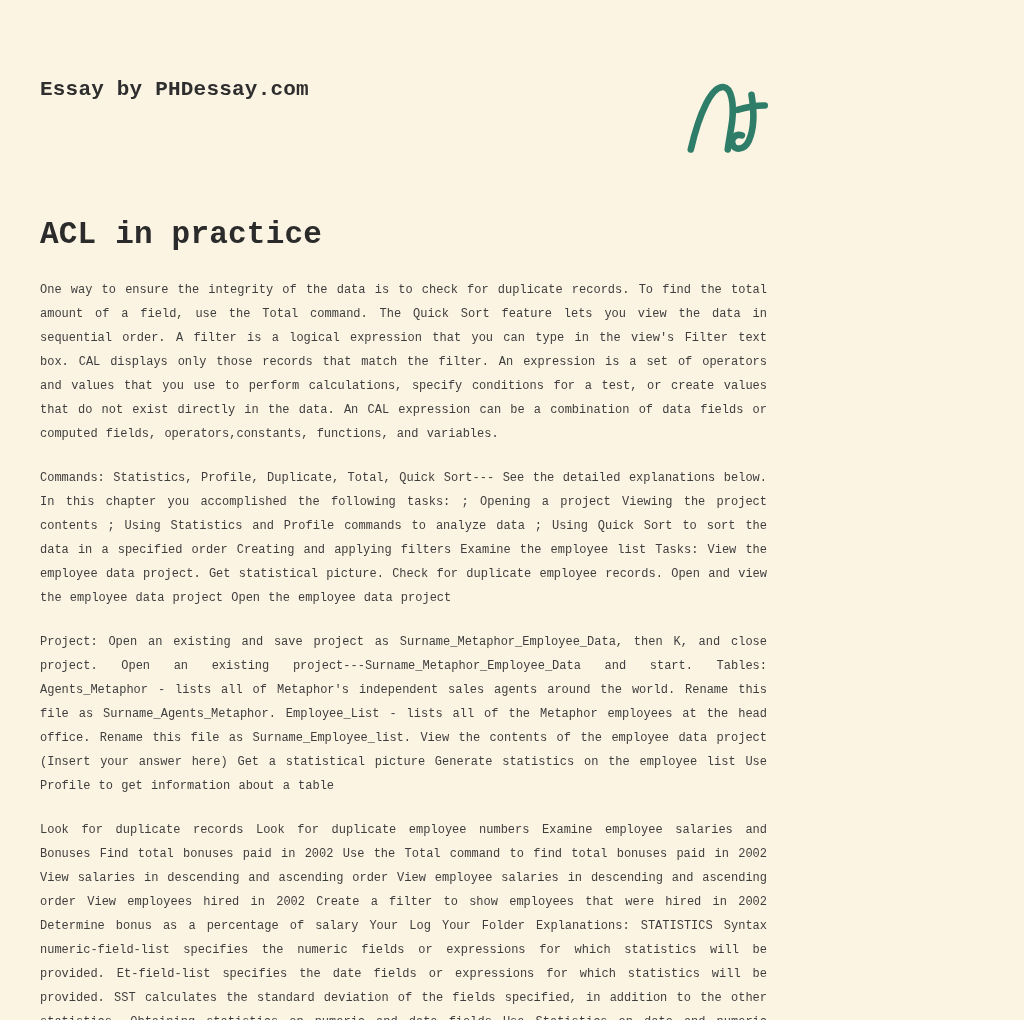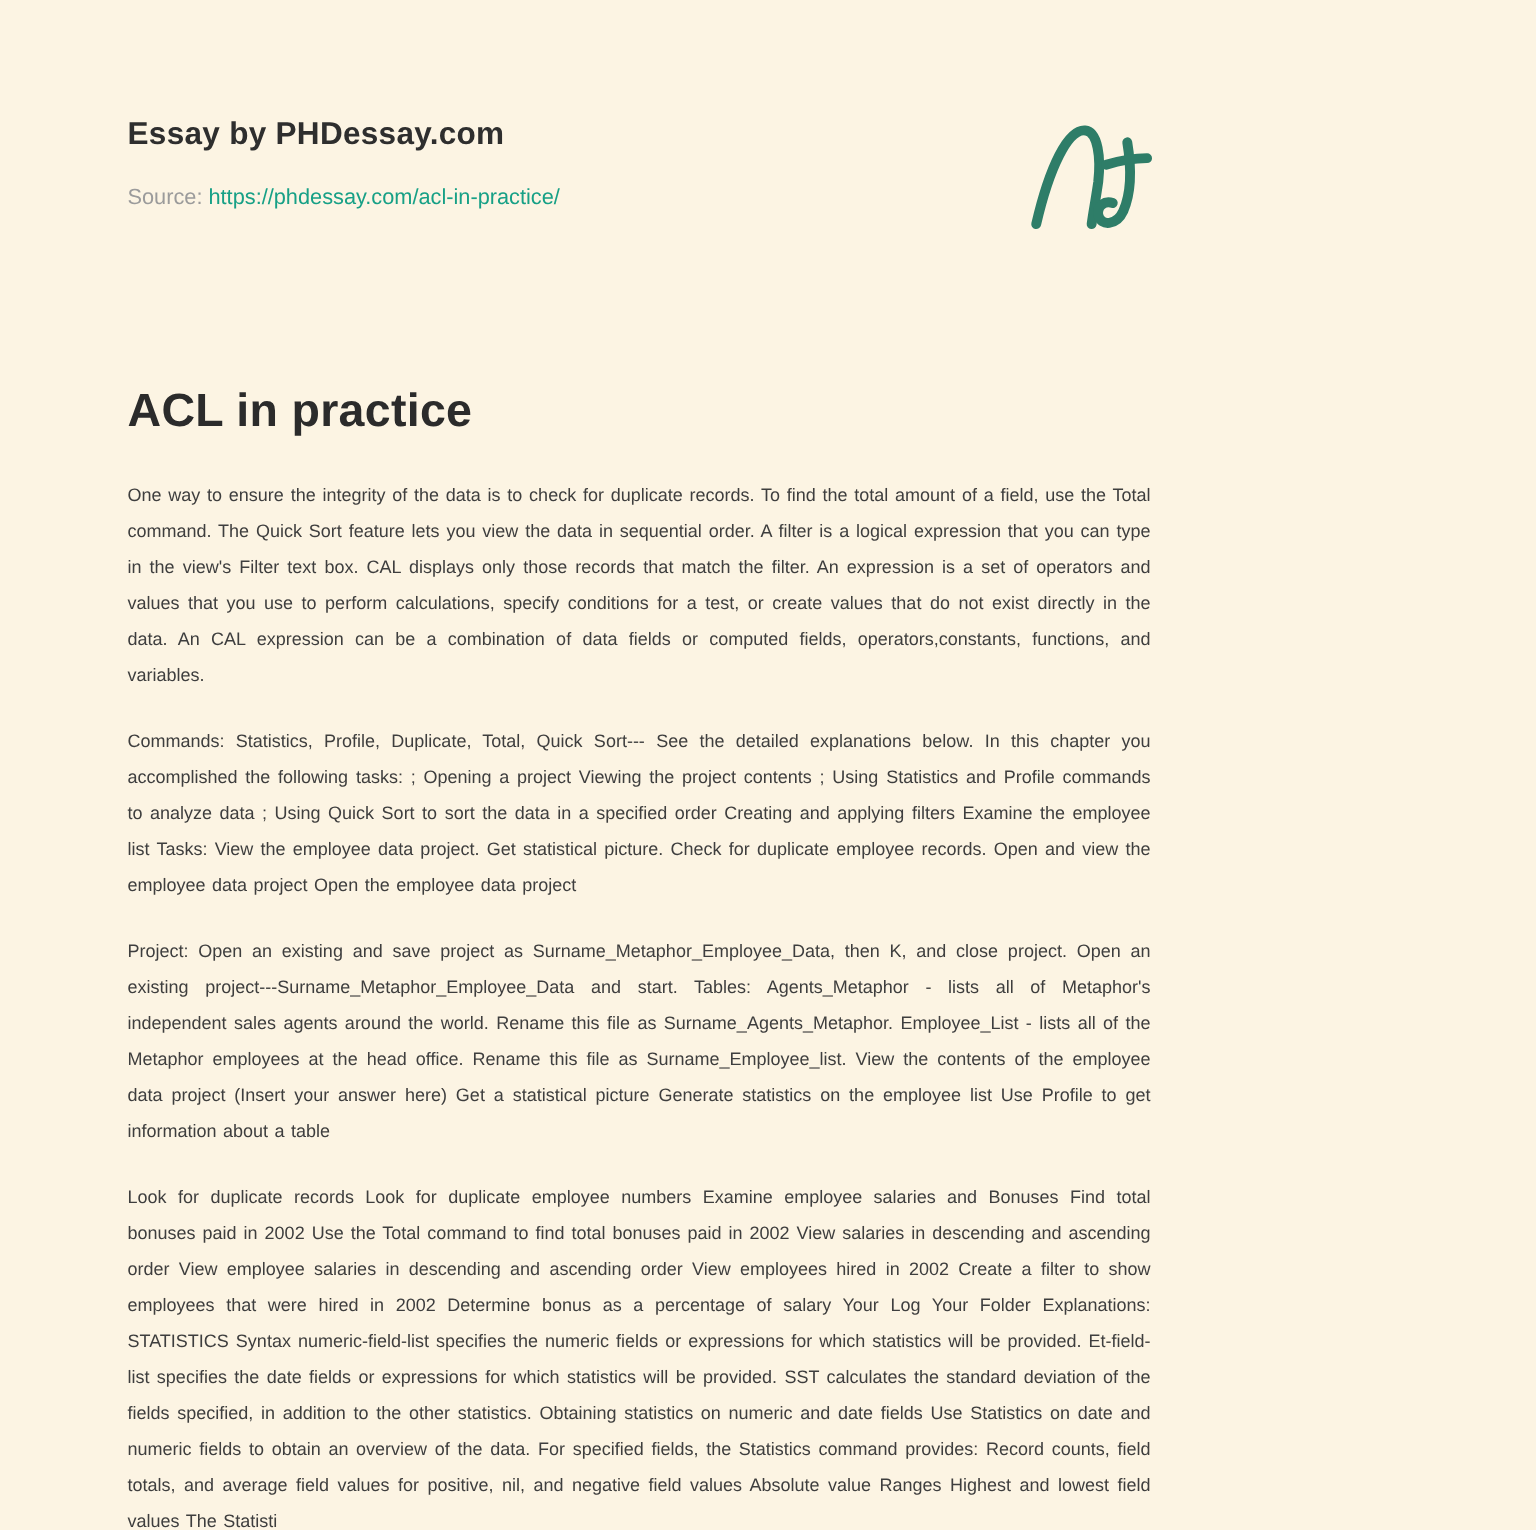--- a/index.html
+++ b/index.html
@@ -8,21 +8,22 @@
     height: 1020px;
     background: #fcf4e3;
     font-family: "Liberation Sans", sans-serif;
     color: #3e3e3e;
     overflow: hidden;
   }
   .page {
     position: relative;
     width: 864px;
     height: 1020px;
-    padding: 78px 97px 0 85px;
+    padding: 78px 97px 0 40px;
+    font-family: Liberation Mono, monospace;
   }
   .byline {
     font-size: 21px;
     font-weight: 700;
     color: #2e2e2e;
     letter-spacing: 0.2px;
   }
   .source-line {
     margin-top: 22px;
     font-size: 14.5px;
@@ -59,23 +60,20 @@
     word-spacing: 1px;
   }
 </style>
 </head>
 <body>
 
 <div class="page">
 
   <div class="byline">Essay by PHDessay.com</div>
 
-  <div class="source-line">
-    <span>Source:</span><a href="#">https://phdessay.com/acl-in-practice/</a>
-  </div>
 
   <div class="logo">
     <svg viewBox="0 0 100 100" width="92" height="88">
       <g fill="none" stroke="#2e7d68" stroke-width="7.5" stroke-linecap="round">
         <path d="M10,88 C20,45 34,16 47,17 C57,18 59,38 57,56 C55,70 53,80 52,88"></path>
         <path d="M79,26 C82,44 83,62 76,78 C71,89 59,90 57,81 C56,74 62,70 68,72"></path>
         <path d="M63,43 C73,40 85,38 94,38"></path>
       </g>
     </svg>
   </div>

